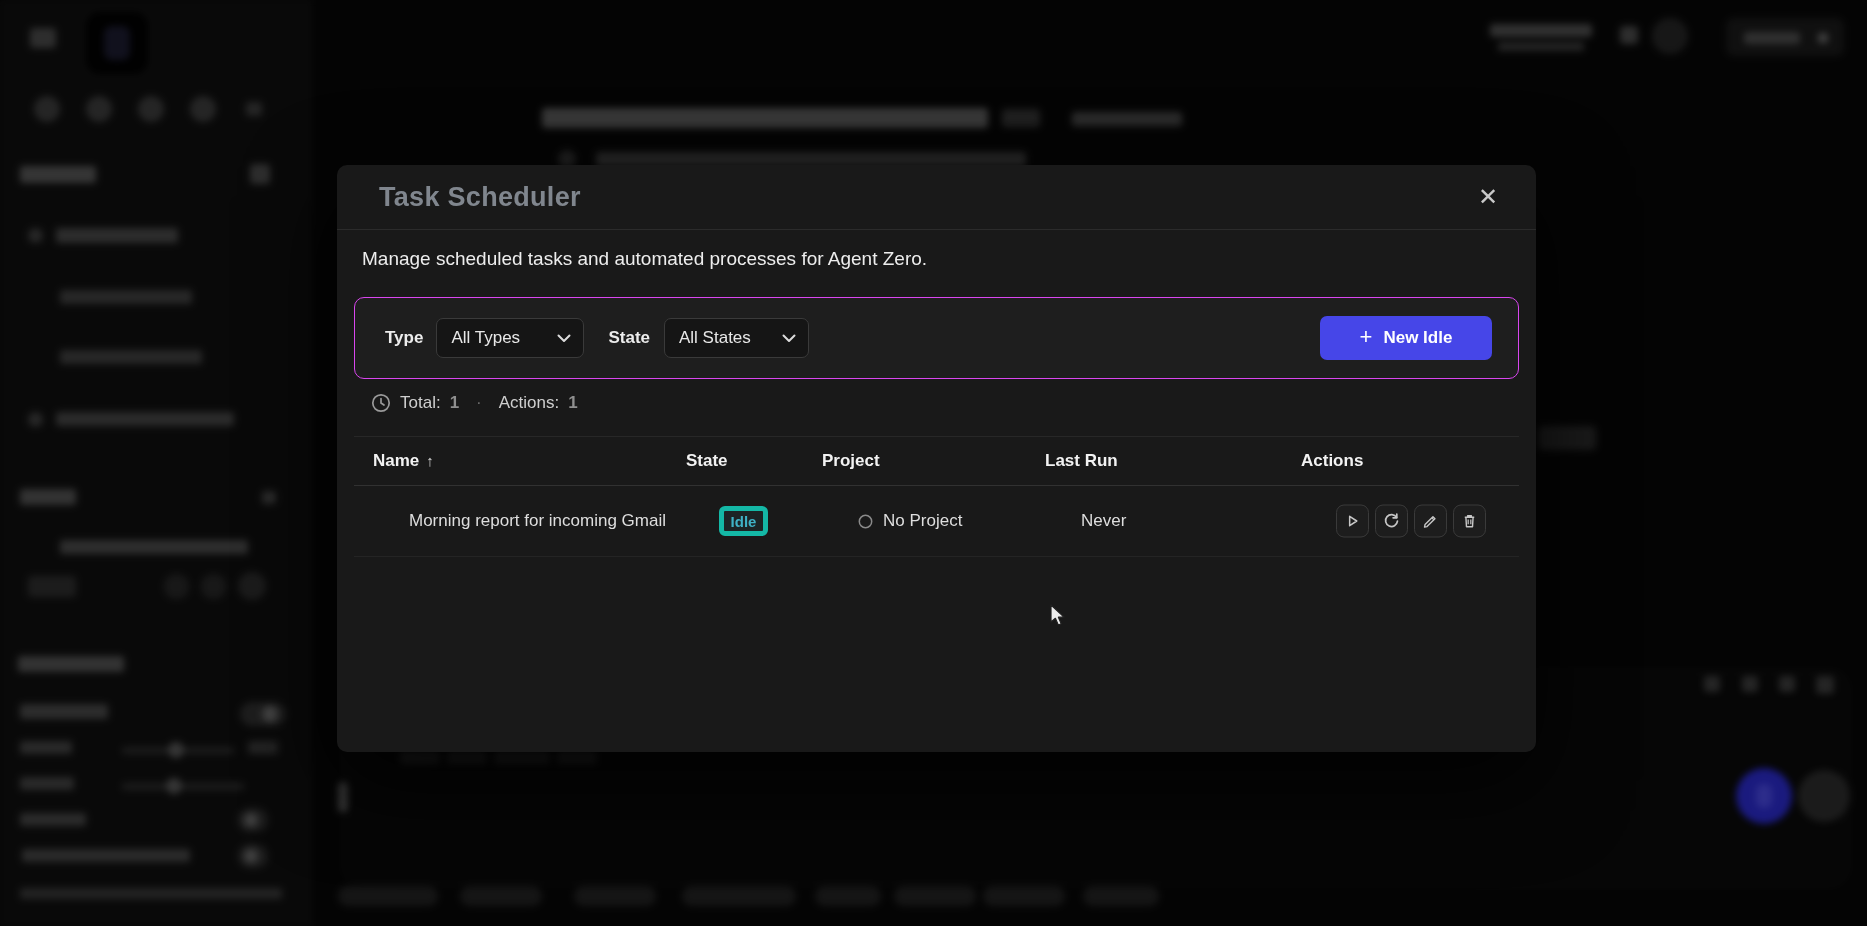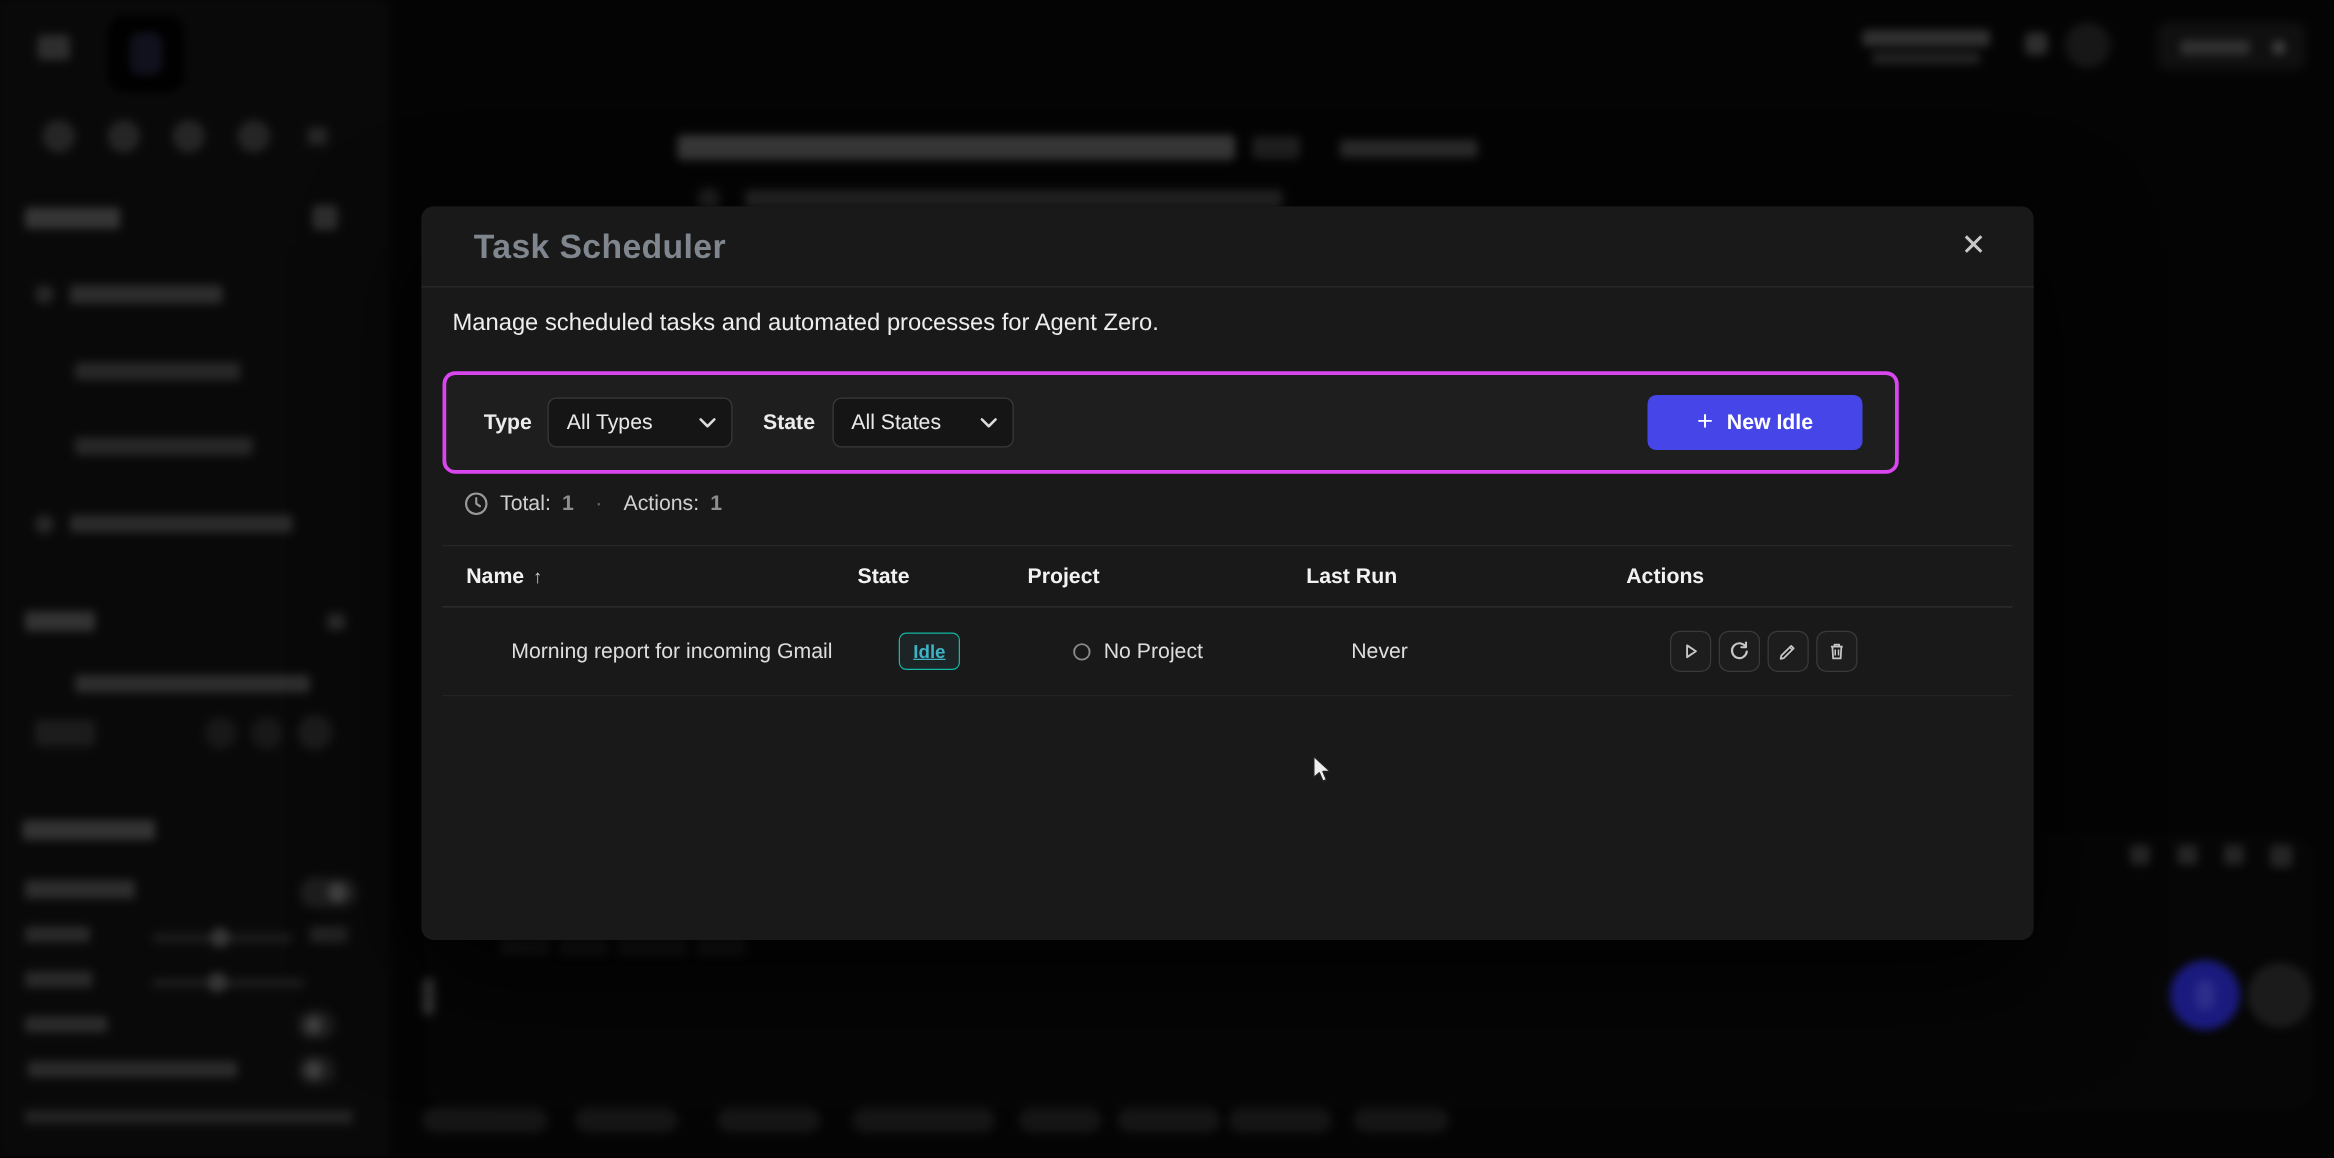--- a/index.html
+++ b/index.html
@@ -9,30 +9,30 @@
 
   
   .bg { position:absolute; inset:0; filter:blur(3.5px); }
   .sidebar { position:absolute; left:0; top:0; width:310px; height:926px; background:#101010; border-right:1px solid #1a1a1a; }
   .mainarea { position:absolute; left:310px; top:0; right:0; bottom:0; background:#080808; }
   .chat-panel { position:absolute; left:345px; top:672px; width:1502px; height:212px; background:#0a0a0a; border:1px solid #1e1e1e; border-radius:16px; }
   .shape { position:absolute; }
   .overlay { position:absolute; inset:0; background:rgba(0,0,0,0.38); }
 
   
-  .modal { position:absolute; left:337px; top:165px; width:1290px; height:587px; background:#191919;
+  .modal { position:absolute; left:337px; top:165px; width:1199px; height:587px; background:#191919;
            border-radius:10px; box-shadow:0 30px 90px rgba(0,0,0,0.85); z-index:5; }
   .modal-header { position:absolute; left:0; top:0; right:0; height:65px; border-bottom:1px solid #2b2b2b;
                   display:flex; align-items:center; justify-content:space-between; padding:0 38px 0 42px; }
   .modal-title { font-size:27px; font-weight:bold; color:#80868e; letter-spacing:0.3px; }
   .modal-close { font-size:24px; color:#c9c9c9; cursor:pointer; line-height:1; }
   .modal-desc { position:absolute; left:25px; top:83px; font-size:19px; color:#ededed; }
 
   .filter-card { position:absolute; left:17px; top:132px; width:1165px; height:82px; background:#1e1e1e;
-                 border:3px solid #d946ef; border-radius:10px; display:flex; align-items:center; padding:0 26px 0 30px; }
+                 border:1px solid #d946ef; border-radius:10px; display:flex; align-items:center; padding:0 26px 0 30px; }
   .f-label { font-size:17px; font-weight:bold; color:#ececec; }
   .select { height:40px; background:#151515; border:1px solid #3a3a3a; border-radius:7px; color:#e8e8e8;
             font-size:17px; display:flex; align-items:center; justify-content:space-between; padding:0 12px 0 14px; cursor:pointer; }
   .sel-type { width:148px; margin-left:13px; }
   .sel-state { width:145px; margin-left:14px; }
   .f-state-label { margin-left:24px; }
   .btn-new { margin-left:auto; width:172px; height:44px; border:none; border-radius:7px; background:#4646e8;
              color:#fff; font-size:17px; font-weight:bold; display:flex; align-items:center; justify-content:center; gap:11px;
              font-family:"Liberation Sans",sans-serif; cursor:pointer; }
   .btn-new .plus { font-size:22px; font-weight:normal; line-height:1; margin-top:-2px; }
@@ -44,21 +44,21 @@
 
   .hr1 { position:absolute; left:17px; right:17px; top:271px; height:1px; background:#272727; }
   .thead { position:absolute; left:17px; right:17px; top:272px; height:48px; }
   .thead .th { position:absolute; top:50%; transform:translateY(-50%); font-size:17px; font-weight:bold; color:#f2f2f2; white-space:nowrap; }
   .hr2 { position:absolute; left:17px; right:17px; top:320px; height:1px; background:#313131; }
   .trow { position:absolute; left:17px; right:17px; top:321px; height:70px; cursor:pointer; }
   .trow .td { position:absolute; top:50%; transform:translateY(-50%); font-size:17px; color:#dedede; white-space:nowrap; display:flex; align-items:center;margin-left:36px; }
   .hr3 { position:absolute; left:17px; right:17px; top:391px; height:1px; background:#242424; }
 
   .badge-idle { display:inline-flex; align-items:center; justify-content:center; width:49px; height:30px;
-                border:1px solid #14b8a6; background:#1c2425; border-radius:6px; color:#3fb2c6; font-size:15px; font-weight:bold;text-decoration:underline; }
+                border:5px solid #14b8a6; background:#1c2425; border-radius:6px; color:#3fb2c6; font-size:15px; font-weight:bold; }
   .proj-circle { margin-right:10px; display:inline-flex; }
   .actions-cell { display:flex; gap:6px; }
   .act-btn { width:33px; height:33px; border:1px solid #3a3a3a; background:rgba(255,255,255,0.02); border-radius:8px;
              display:flex; align-items:center; justify-content:center; cursor:pointer; padding:0; }
 
   .sort-arrow { font-weight:normal; color:#cfcfcf; font-size:15px; margin-left:7px; }
 
   .cursor { position:absolute; left:1049px; top:604px; z-index:9; }
 </style>
 </head>

